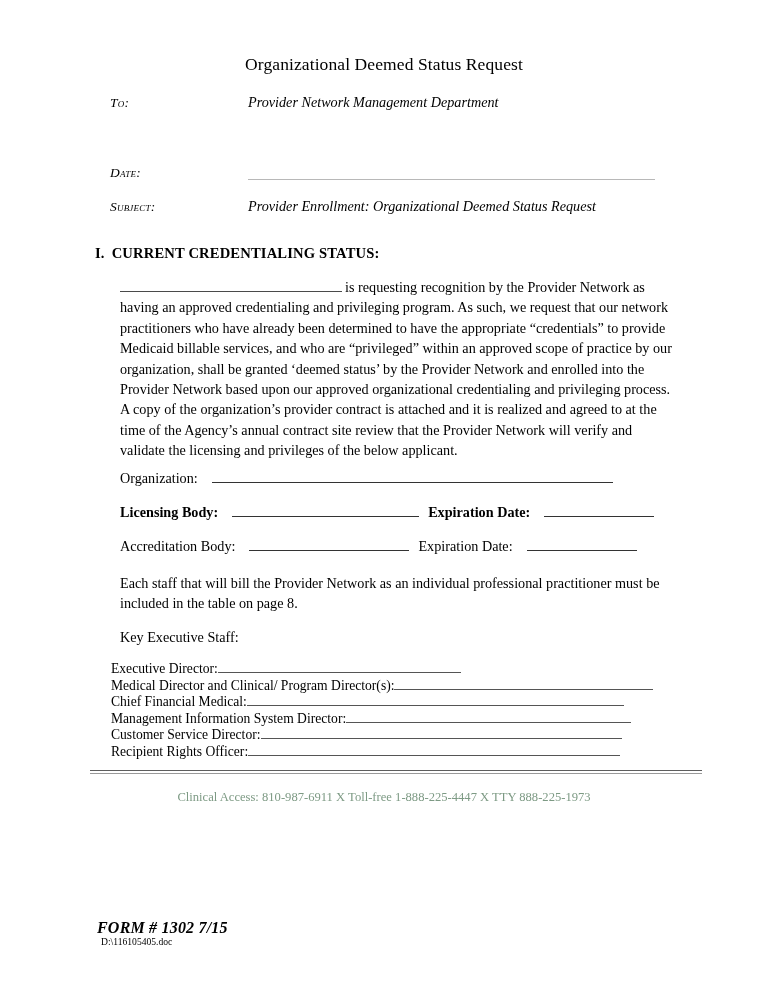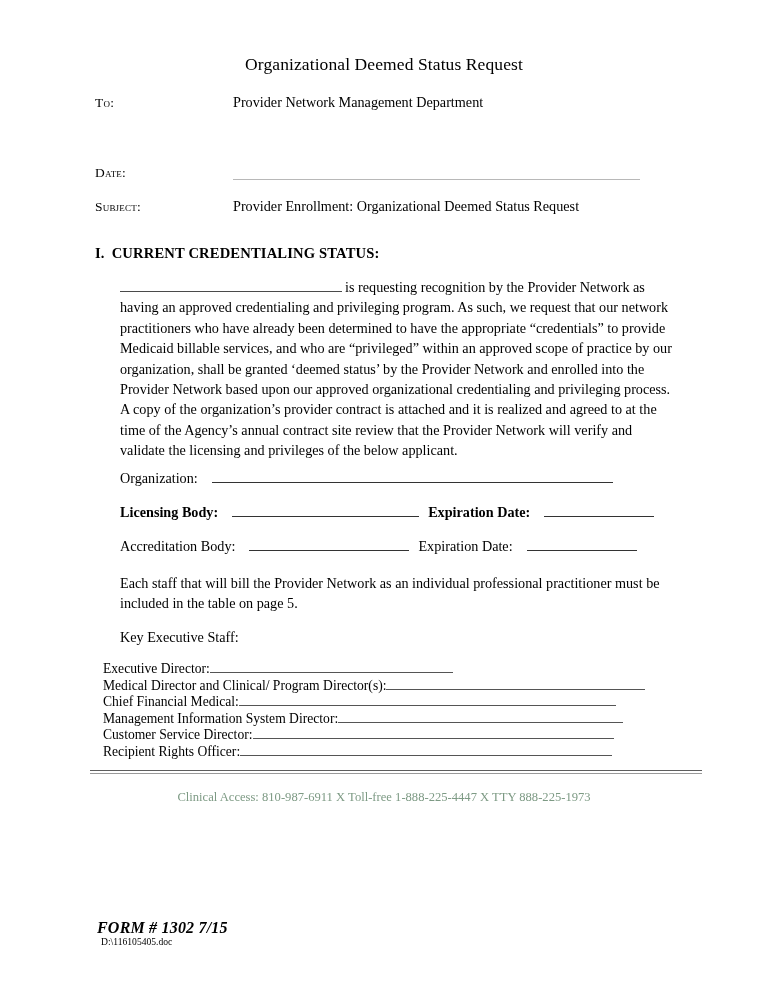--- a/index.html
+++ b/index.html
@@ -29,23 +29,24 @@
     left: 0; top: 54px;
     width: 768px;
     text-align: center;
     font-size: 17.5px;
     letter-spacing: 0.1px;
   }
 
   
   .hdr-row {
     position: absolute;
-    left: 95px;
+    left: 110px;
     width: 600px;
     height: 18px;
+    font-style: italic;
   }
   .hdr-label {
     position: absolute;
     left: 0; top: 0;
     font-size: 13.5px;
     font-variant: small-caps;
     letter-spacing: 0.2px;
   }
   .hdr-value {
     position: absolute;
@@ -111,21 +112,21 @@
     position: absolute;
     left: 120px;
     width: 545px;
     font-size: 14.2px;
     line-height: 20.4px;
   }
 
   
   .staff-list {
     position: absolute;
-    left: 103px; top: 661px;
+    left: 111px; top: 661px;
     width: 552px;
     font-size: 13.6px;
   }
   .staff-item {
     height: 16.6px;
     line-height: 16.6px;
     white-space: nowrap;
     position: relative;
   }
   .staff-label { }
@@ -203,21 +204,21 @@
   </div>
 
   <div class="field-row" style="top:504px;font-weight:bold;">
     <span class="field-label">Licensing Body:</span><span class="gap-md"></span><span class="blank-line" style="width:187px;"></span><span class="gap-sm"></span><span class="field-label">Expiration Date:</span><span class="gap-md"></span><span class="blank-line" style="width:110px;"></span>
   </div>
 
   <div class="field-row" style="top:538px;">
     <span class="field-label">Accreditation Body:</span><span class="gap-md"></span><span class="blank-line" style="width:160px;"></span><span class="gap-sm"></span><span class="field-label">Expiration Date:</span><span class="gap-md"></span><span class="blank-line" style="width:110px;"></span>
   </div>
 
-  <div class="statement" style="top:573px;">Each staff that will bill the Provider Network as an individual professional practitioner must be included in the table on page 5.</div>
+  <div class="statement" style="top:573px;">Each staff that will bill the Provider Network as an individual professional practitioner must be included in the table on page 8.</div>
 
   <div class="statement" style="top:627px;">Key Executive Staff:</div>
 
   <div class="staff-list">
     <div class="staff-item"><span class="staff-label">Executive Director:</span><span class="staff-blank" style="width:243px;"></span></div>
     <div class="staff-item"><span class="staff-label">Medical Director and Clinical/ Program Director(s):</span><span class="staff-blank" style="width:259px;"></span></div>
     <div class="staff-item"><span class="staff-label">Chief Financial Medical:</span><span class="staff-blank" style="width:377px;"></span></div>
     <div class="staff-item"><span class="staff-label">Management Information System Director:</span><span class="staff-blank" style="width:285px;"></span></div>
     <div class="staff-item"><span class="staff-label">Customer Service Director:</span><span class="staff-blank" style="width:361px;"></span></div>
     <div class="staff-item"><span class="staff-label">Recipient Rights Officer:</span><span class="staff-blank" style="width:372px;"></span></div>

